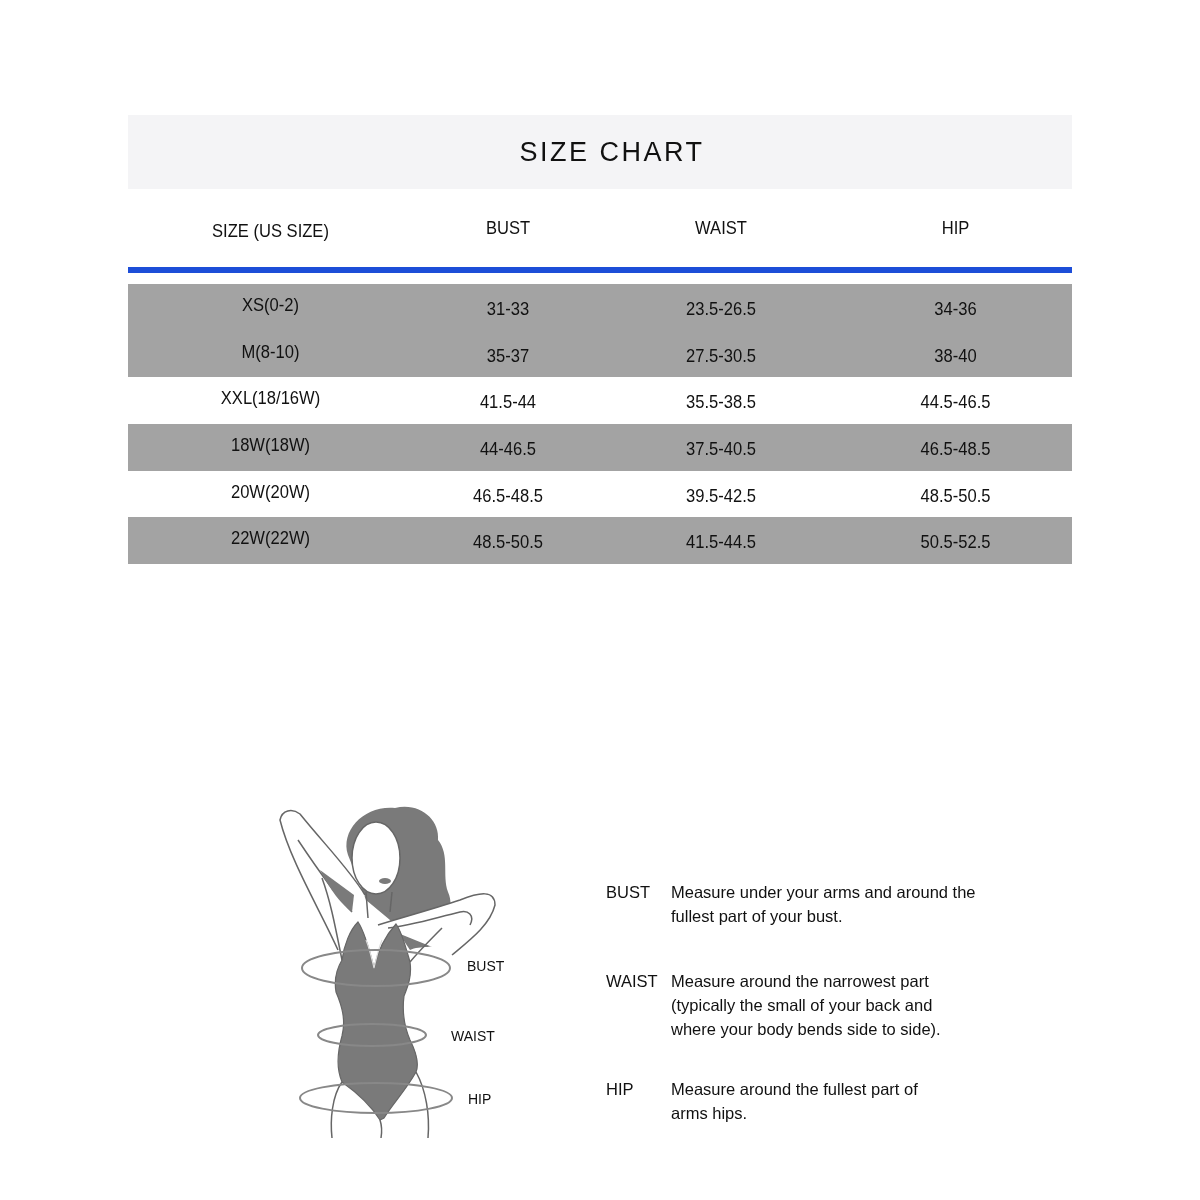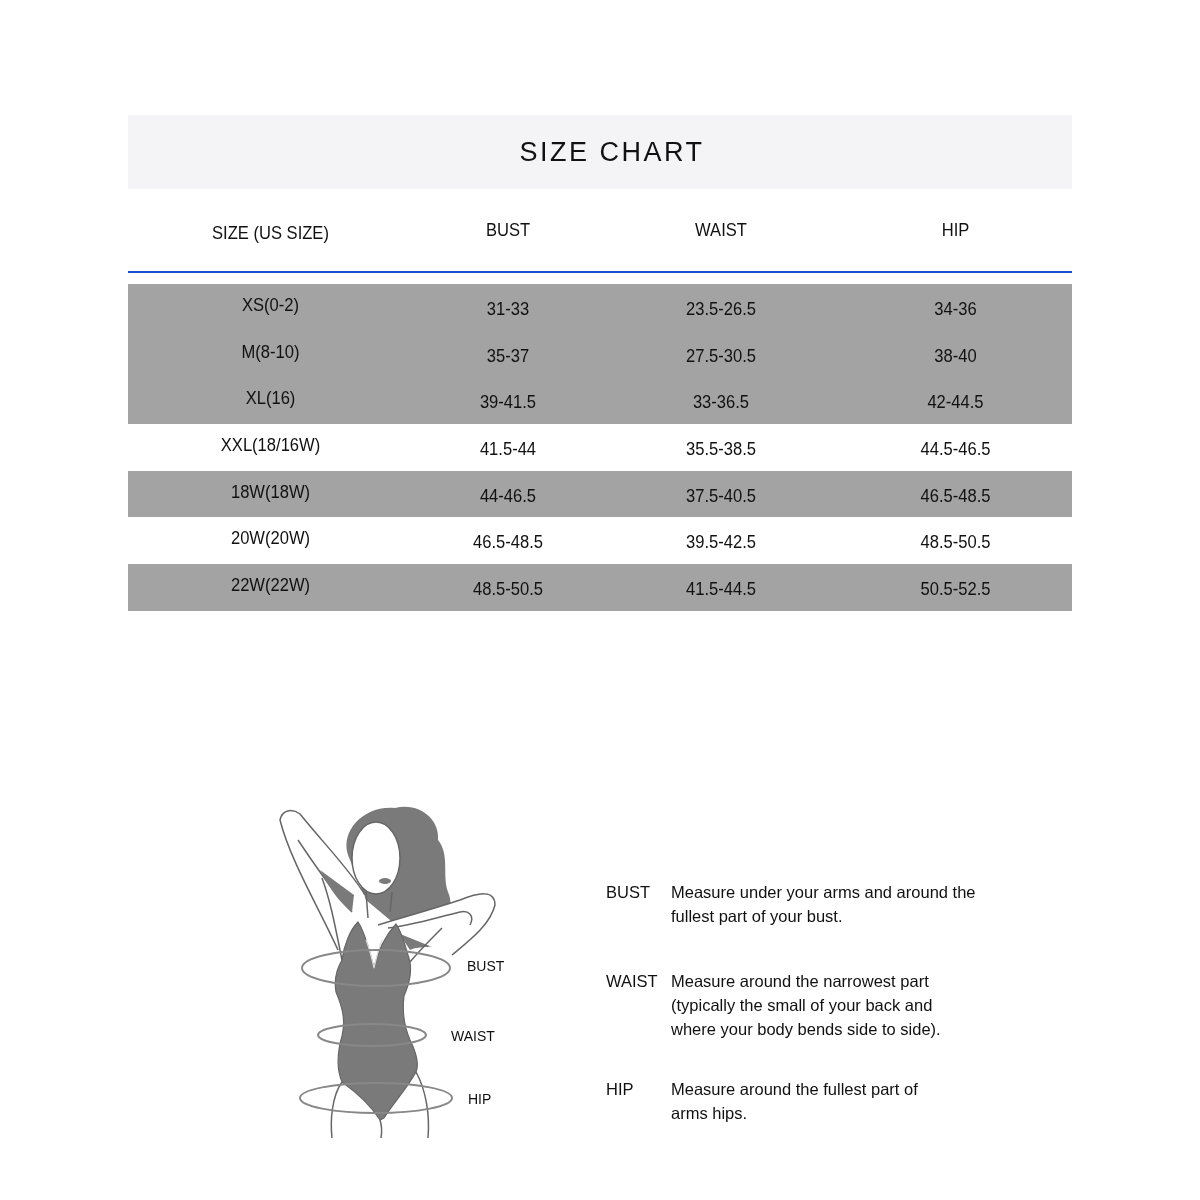--- a/index.html
+++ b/index.html
@@ -3,21 +3,21 @@
   <meta charset="utf-8">
   <style>
     * { box-sizing: border-box; margin: 0; padding: 0; }
     html, body { width: 1200px; height: 1200px; background: #ffffff; overflow: hidden; }
     body { font-family: "Liberation Sans", "DejaVu Sans", sans-serif; color: #1a1a1a; position: relative; }
 
     .chart { position: absolute; left: 128px; top: 115px; width: 944px; }
     .title-band { height: 74px; background: #f4f4f6; display: flex; align-items: center; justify-content: center; }
     .title-band h1 { font-size: 27px; font-weight: 400; letter-spacing: 2.5px; color: #111; margin-left: 24px; }
 
-    .head-row { height: 84px; display: grid; grid-template-columns: 285px 190px 236px 233px; align-items: center; border-bottom: 2px solid #1d4ed8; }
+    .head-row { height: 84px; display: grid; grid-template-columns: 285px 190px 236px 233px; align-items: center; border-bottom: 6px solid #1d4ed8; }
     .head-row div { font-size: 18px; text-align: center; color: #111; transform: scaleX(0.92); }
     .head-row div:first-child { margin-top: 6px; }
 
     .rows { margin-top: 11px; }
     .row { height: 46.7px; display: grid; grid-template-columns: 285px 190px 236px 233px; align-items: center; }
     .row.alt { background: #a3a3a3; }
     .row div { font-size: 18px; text-align: center; color: #111; transform: scaleX(0.92); }
     .row div.size { margin-top: -4px; }
     .row div.val { margin-top: 4px; }
 
@@ -50,26 +50,20 @@
       <div class="size">XS(0-2)</div>
       <div class="val">31-33</div>
       <div class="val">23.5-26.5</div>
       <div class="val">34-36</div>
     </div>
     <div class="row alt">
       <div class="size">M(8-10)</div>
       <div class="val">35-37</div>
       <div class="val">27.5-30.5</div>
       <div class="val">38-40</div>
-    </div>
-    <div class="row alt">
-      <div class="size">XL(16)</div>
-      <div class="val">39-41.5</div>
-      <div class="val">33-36.5</div>
-      <div class="val">42-44.5</div>
     </div>
     <div class="row">
       <div class="size">XXL(18/16W)</div>
       <div class="val">41.5-44</div>
       <div class="val">35.5-38.5</div>
       <div class="val">44.5-46.5</div>
     </div>
     <div class="row alt">
       <div class="size">18W(18W)</div>
       <div class="val">44-46.5</div>

